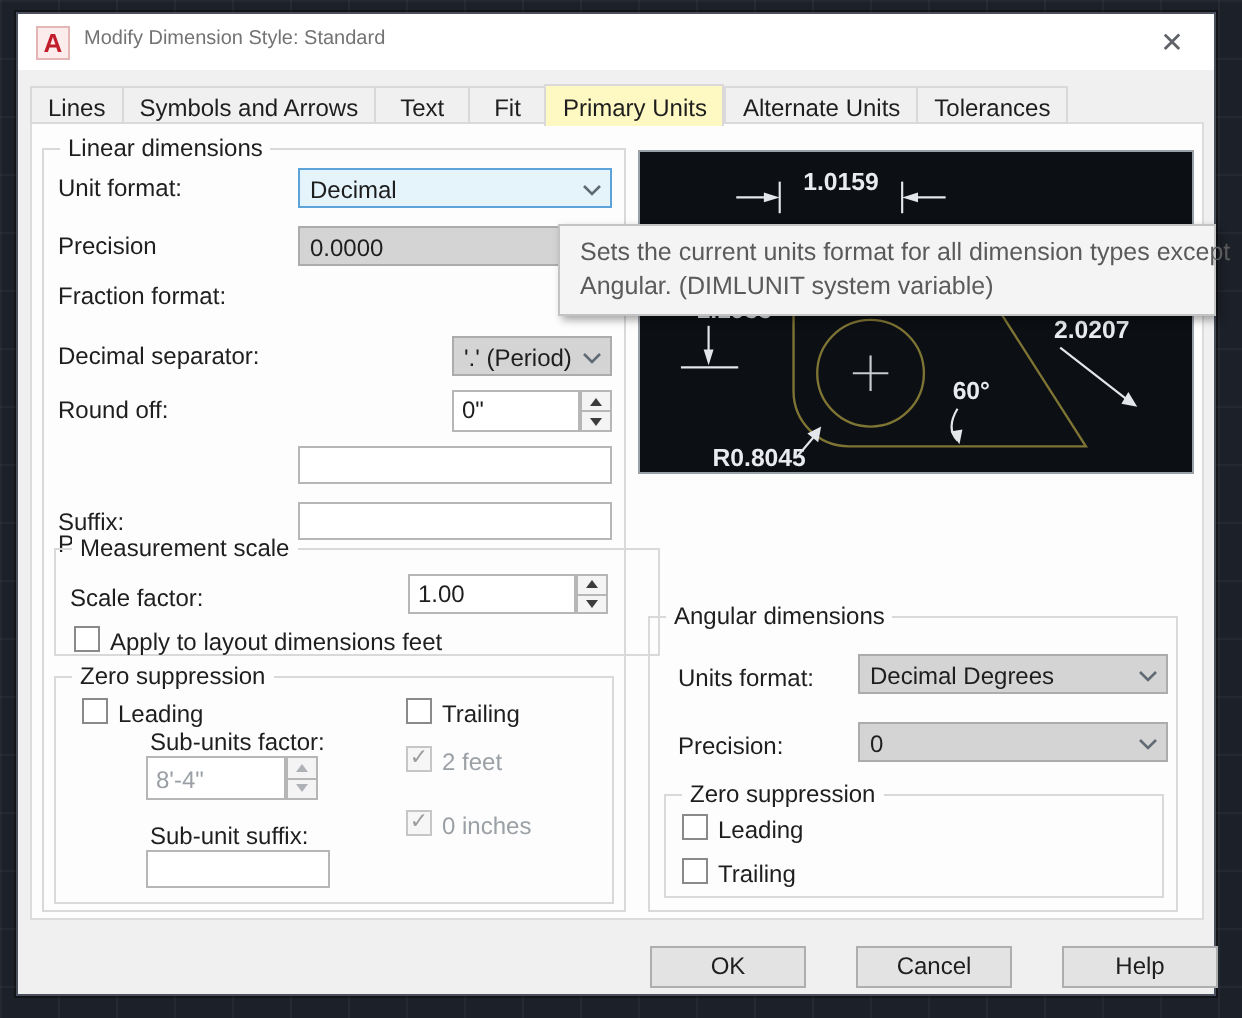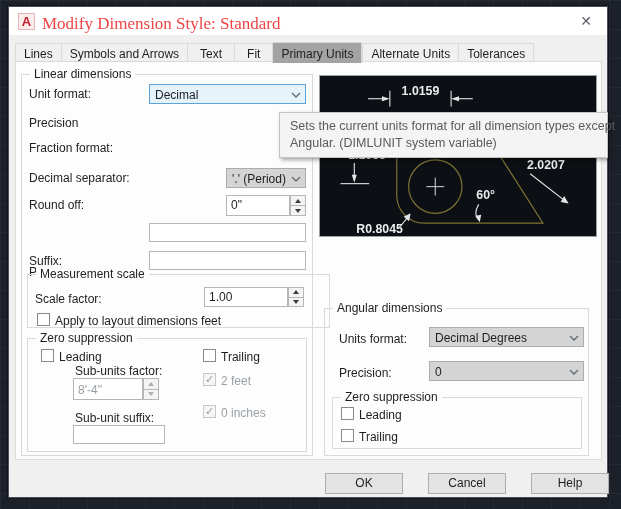--- a/index.html
+++ b/index.html
@@ -9,30 +9,30 @@
          background-image:linear-gradient(rgba(255,255,255,0.035) 1px,transparent 1px),
                           linear-gradient(90deg,rgba(255,255,255,0.035) 1px,transparent 1px);
          background-size:29px 29px;}
   .dialog{position:absolute;left:8px;top:6px;width:600px;height:492px;background:#f0f0f0;
           border:1px solid #4a515c;box-sizing:border-box;box-shadow:0 0 0 1px rgba(0,0,0,.35);}
   
   .titlebar{position:absolute;left:0;top:0;width:100%;height:28px;background:#ffffff;}
   .app-icon{position:absolute;left:9px;top:6px;width:17px;height:17px;background:#fdecec;
             border:1px solid #e4b6b6;color:#c21d2c;font-weight:bold;font-size:13px;
             text-align:center;line-height:16px;box-sizing:border-box;}
-  .title-text{position:absolute;left:33px;top:7px;font-size:17px;color:#ef4444;font-family:Liberation Serif, serif;}
+  .title-text{position:absolute;left:33px;top:7px;font-size:10px;color:#737373;}
   .close-btn{position:absolute;right:10px;top:5px;width:22px;height:18px;text-align:center;
              line-height:18px;font-size:14px;color:#5f6368;cursor:default;}
   
   .tabbar{position:absolute;left:6px;top:34px;height:21px;display:flex;align-items:flex-end;z-index:5;}
   .tab{height:19px;box-sizing:border-box;background:#f0f0f0;border:1px solid #d9d9d9;
        border-right:none;font-size:12px;color:#1e1e1e;padding:3px 8px 0 8px;white-space:nowrap;}
   .tab:last-child{border-right:1px solid #d9d9d9;}
   .tab.pad{padding:3px 12px 0 12px;}
-  .tab.active{height:21px;background:#a3a3a3;border:1px solid #d9d9d9;border-bottom:none;
+  .tab.active{height:21px;background:#fef9c3;border:1px solid #d9d9d9;border-bottom:none;
               padding-top:4px;margin-bottom:-1px;z-index:6;}
   .tabpage{position:absolute;left:6px;top:54px;width:587px;height:399px;background:#fdfdfd;
            border:1px solid #dcdcdc;box-sizing:border-box;}
   
   .groupbox{position:absolute;border:1px solid #d9d9d9;box-sizing:border-box;}
   .gb-label{position:absolute;top:-8px;left:8px;background:#fdfdfd;padding:0 4px;
             font-size:12px;color:#1e1e1e;white-space:nowrap;}
   .lbl{position:absolute;font-size:12px;color:#1e1e1e;white-space:nowrap;}
   .lbl.dis{color:#9aa0a5;}
   
@@ -104,20 +104,26 @@
 
     <span class="lbl" style="left:20px;top:80px;">Unit format:</span>
     <div class="combo focus" style="left:140px;top:77px;width:157px;">
       <span class="cval">Decimal</span>
       <svg class="chev" viewBox="0 0 10 7">
           <polyline points="1,1 5,5 9,1" fill="none" stroke="#5f6a75" stroke-width="1.3"></polyline>
         </svg>
     </div>
 
     <span class="lbl" style="left:20px;top:109px;">Precision</span>
+    <div class="combo" style="left:140px;top:106px;width:157px;">
+      <span class="cval">0.0000</span>
+      <svg class="chev" viewBox="0 0 10 7">
+          <polyline points="1,1 5,5 9,1" fill="none" stroke="#5f6a75" stroke-width="1.3"></polyline>
+        </svg>
+    </div>
 
     <span class="lbl" style="left:20px;top:134px;">Fraction format:</span>
 
     <span class="lbl" style="left:20px;top:164px;">Decimal separator:</span>
     <div class="combo" style="left:217px;top:161px;width:80px;">
       <span class="cval">'.' (Period)</span>
       <svg class="chev" viewBox="0 0 10 7">
           <polyline points="1,1 5,5 9,1" fill="none" stroke="#5f6a75" stroke-width="1.3"></polyline>
         </svg>
     </div>

